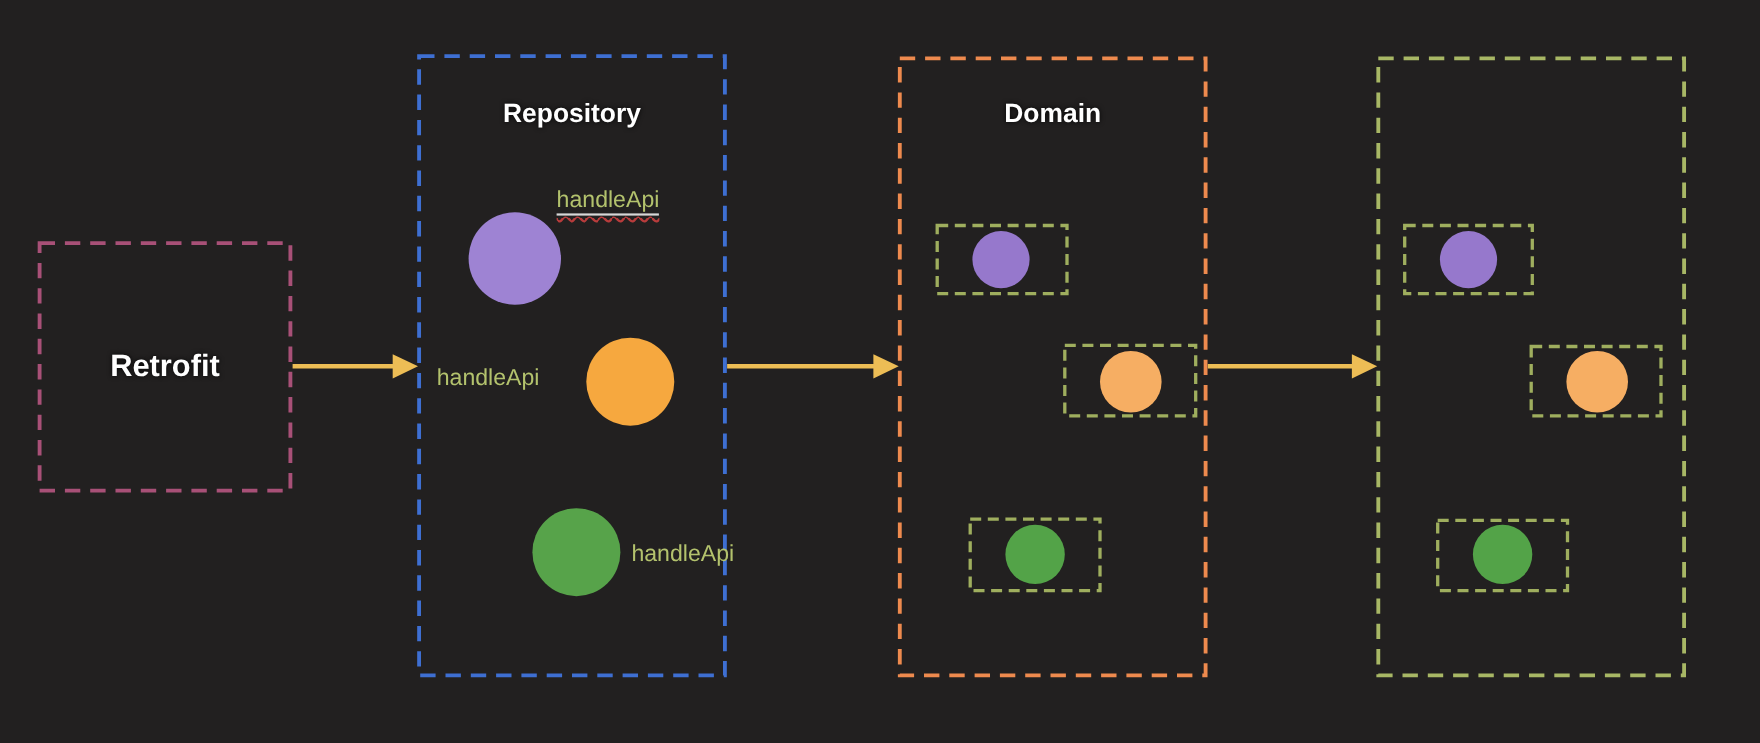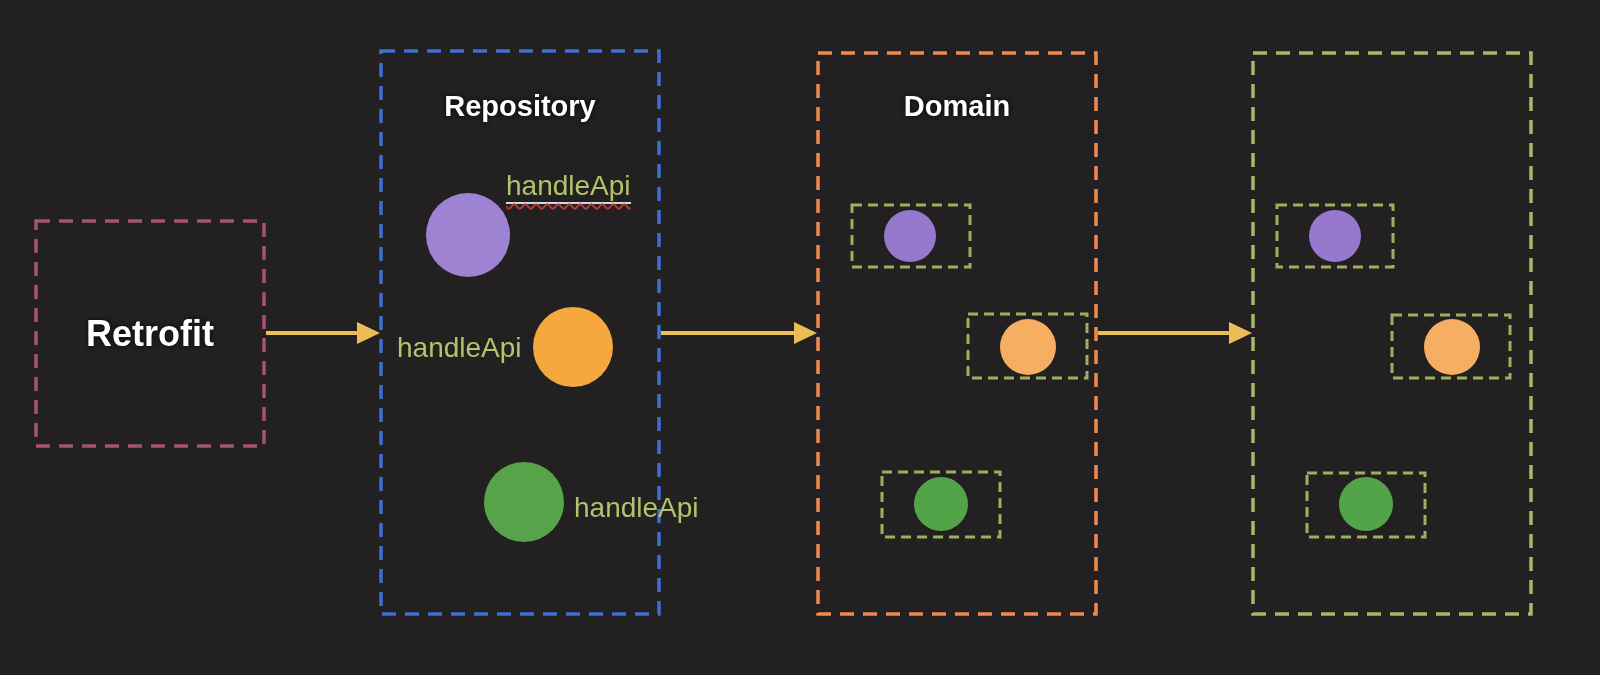--- a/index.html
+++ b/index.html
@@ -20,34 +20,34 @@
     left: 0;
     top: 0;
   }
   .abs-label {
     position: absolute;
     line-height: 1.15;
     white-space: nowrap;
   }
   .layer-title {
     color: #ffffff;
-    font-size: 29px;
+    font-size: 24px;
     font-weight: 700;
     text-align: center;
     text-shadow: 0 0 5px rgba(0,0,0,0.85);
   }
   .retrofit-label {
     color: #ffffff;
-    font-size: 36px;
+    font-size: 28px;
     font-weight: 700;
     text-shadow: 0 0 5px rgba(0,0,0,0.85);
   }
   .handle-api {
     color: #b3c26d;
-    font-size: 28px;
+    font-size: 21px;
     font-weight: 400;
   }
   .underlined {
     border-bottom: 2px solid #d7d7d7;
     padding-bottom: 1px;
   }
   .spellcheck {
     text-decoration: underline wavy #b83b3b;
     text-decoration-thickness: 2px;
     text-underline-offset: 8px;

